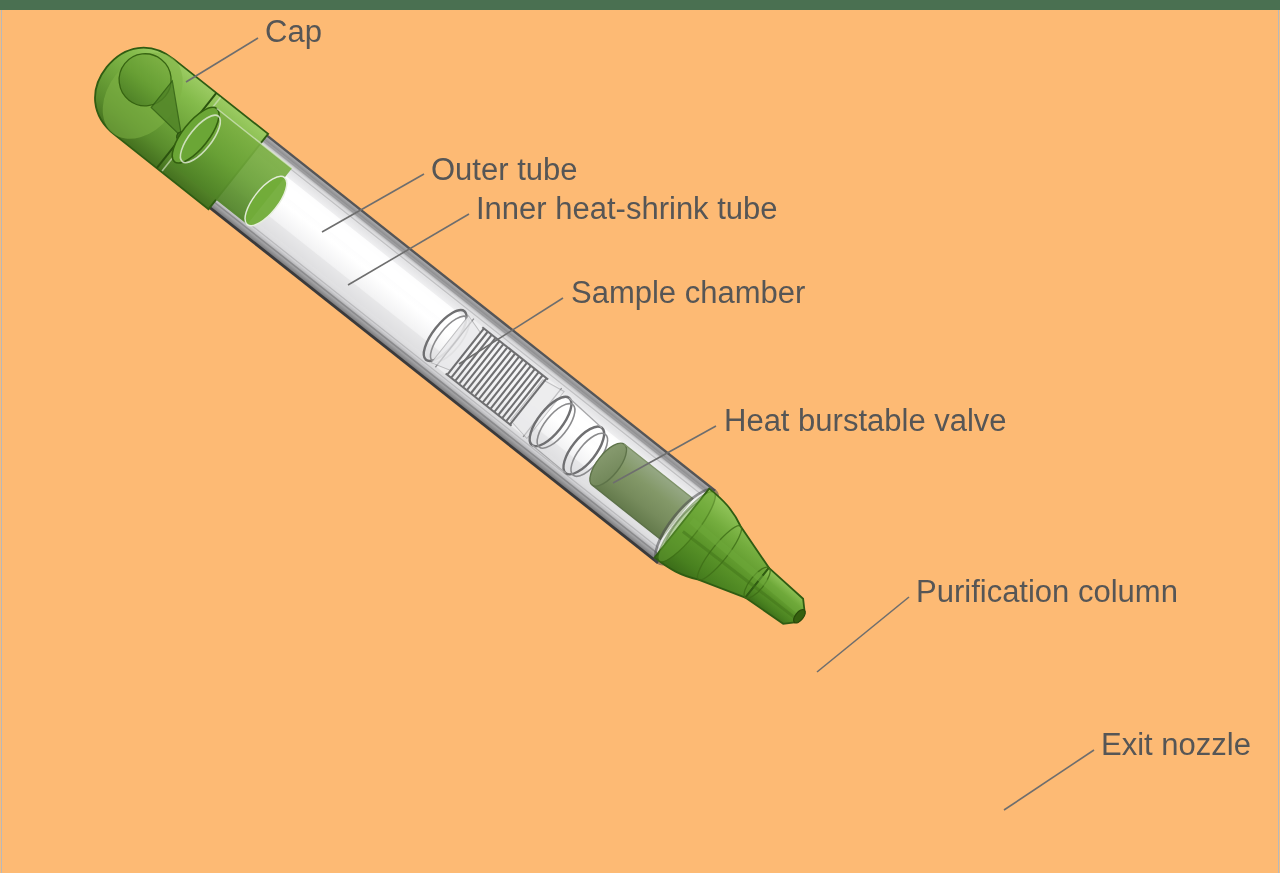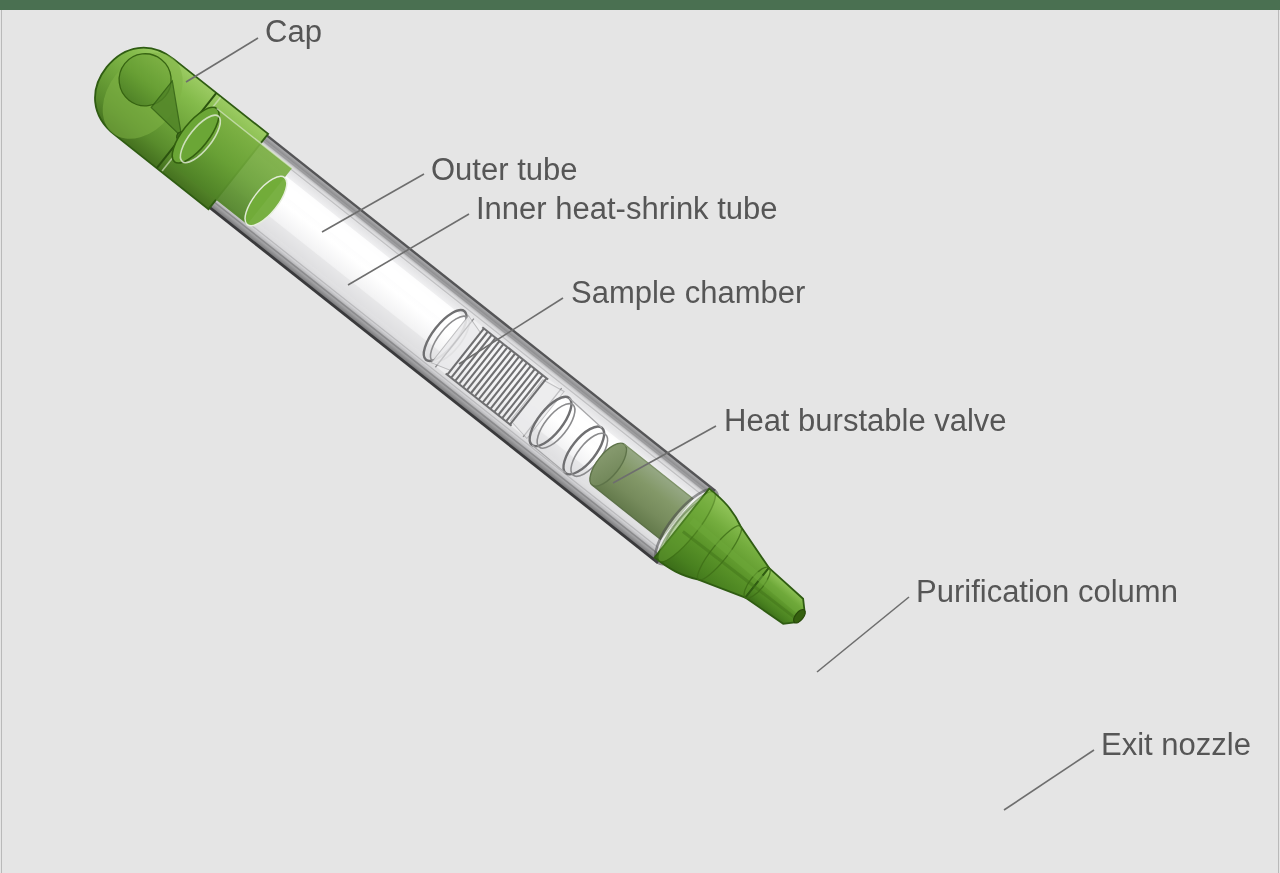--- a/index.html
+++ b/index.html
@@ -48,21 +48,21 @@
   }
   .leader {
     stroke: #6e6e6e;
     stroke-width: 1.6;
     fill: none;
   }
 </style>
 </head>
 <body>
 
-<div id="stage" style="background: #e5e5e5;">
+<div id="stage" style="background: #fdba74;">
 
   <div id="topbar" style="background: rgb(74, 112, 81);"></div>
   <div id="edge-left" style="background: rgb(185, 185, 185);"></div>
   <div id="edge-right" style="background: rgb(185, 185, 185);"></div>
 
   <svg id="figure" width="1280" height="873" viewBox="0 0 1280 873">
     <defs>
 
       <linearGradient id="gGlass" x1="0" y1="0" x2="0" y2="1">
         <stop offset="0%" stop-color="#b4b4b6"></stop>

